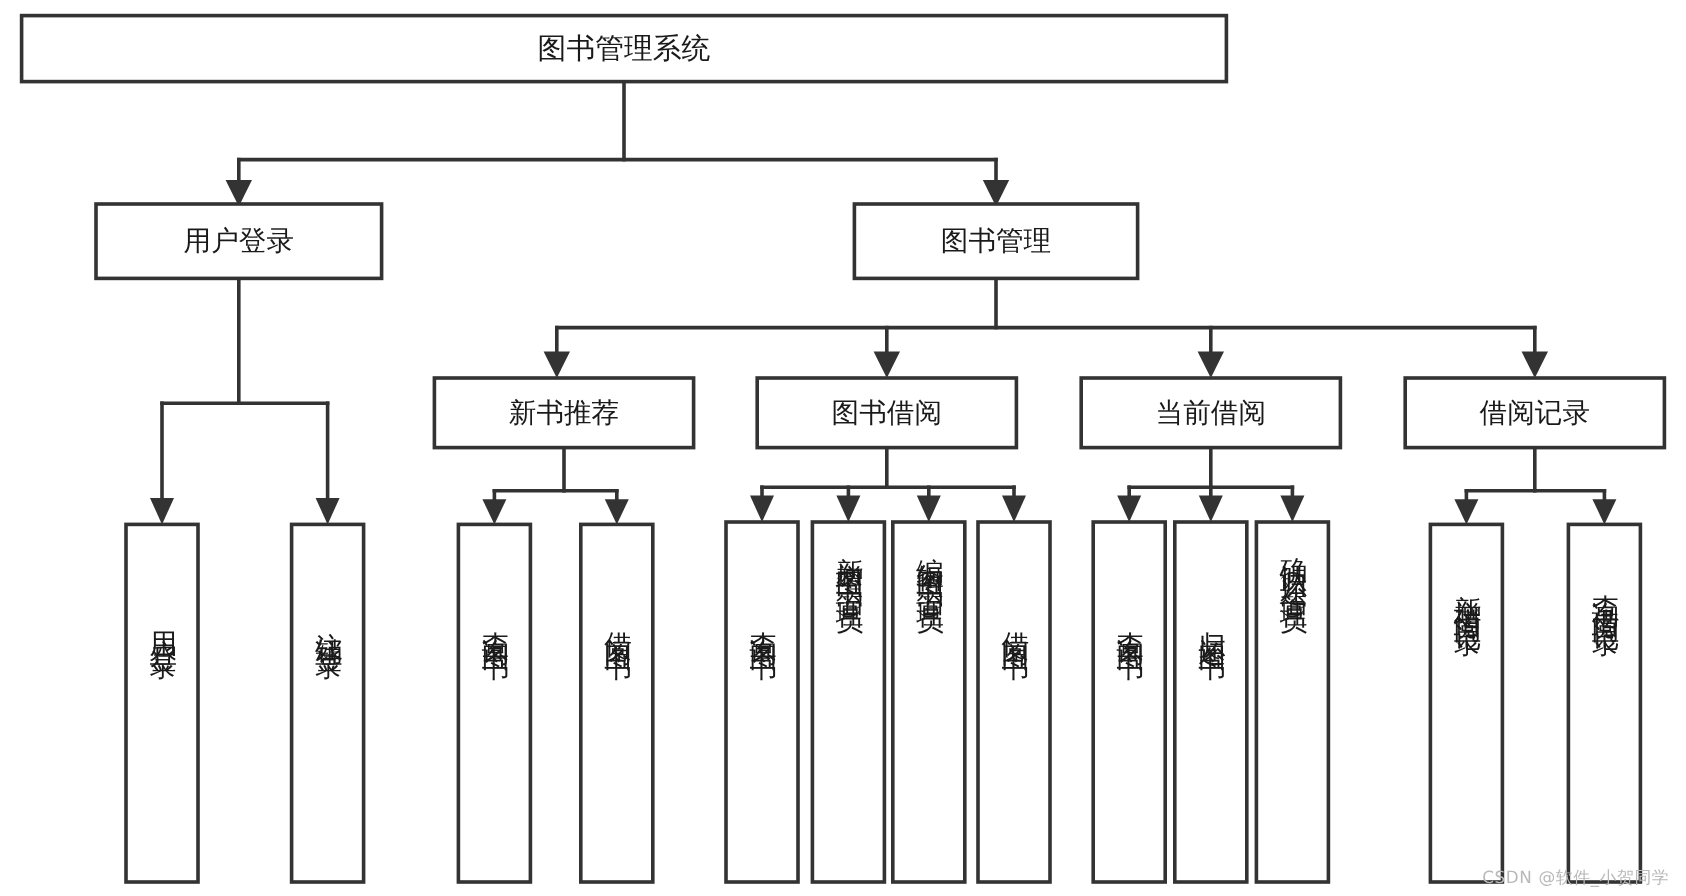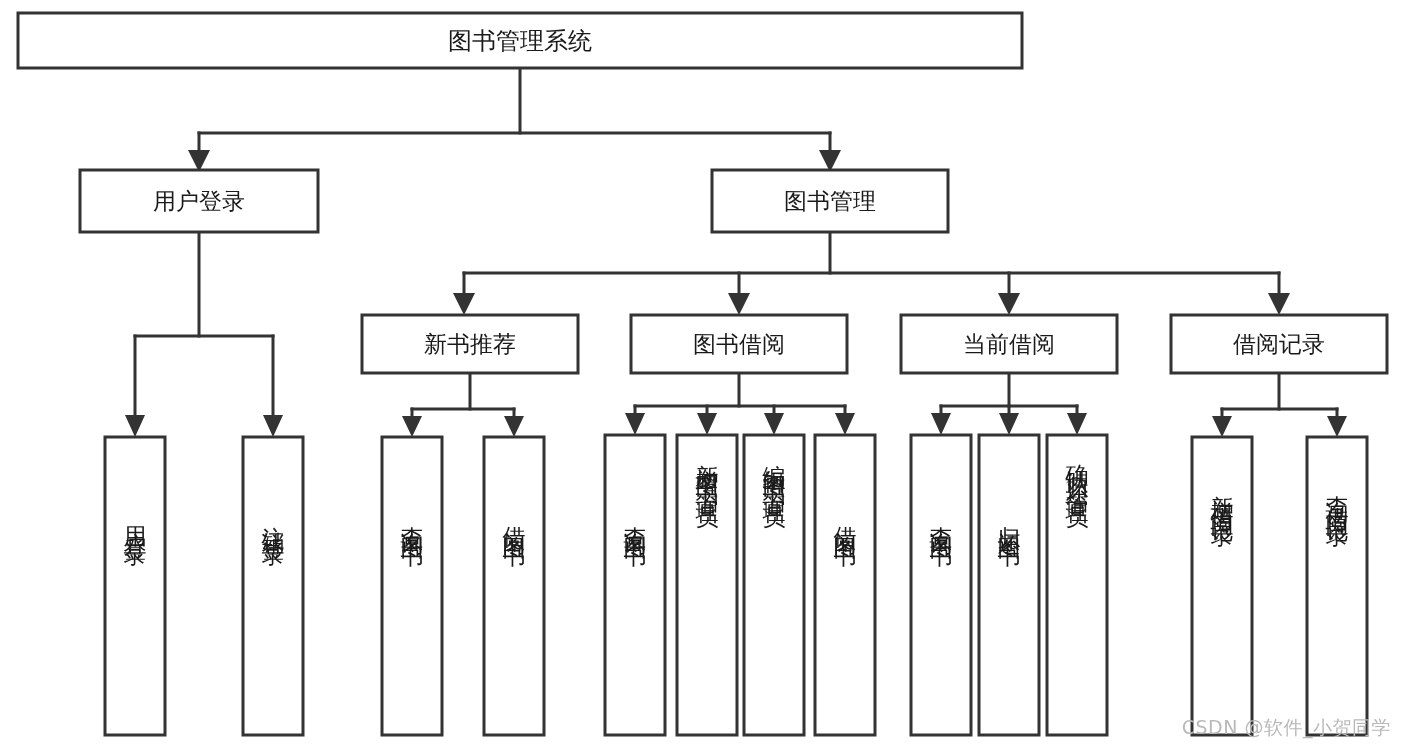--- a/index.html
+++ b/index.html
@@ -67,21 +67,21 @@
     line-height: 1;
     letter-spacing: 6px;
     color: #1a1a1a;
     white-space: nowrap;
   }
   .watermark {
     position: absolute;
     right: 14px;
     bottom: 6px;
     font-family: "DejaVu Sans", "Liberation Sans", sans-serif;
-    font-size: 19px;
+    font-size: 14px;
     color: #b9b9b9;
     letter-spacing: 0.5px;
     white-space: nowrap;
   }
 </style>
 </head>
 <body>
 
 <div id="diagram-root">
 

